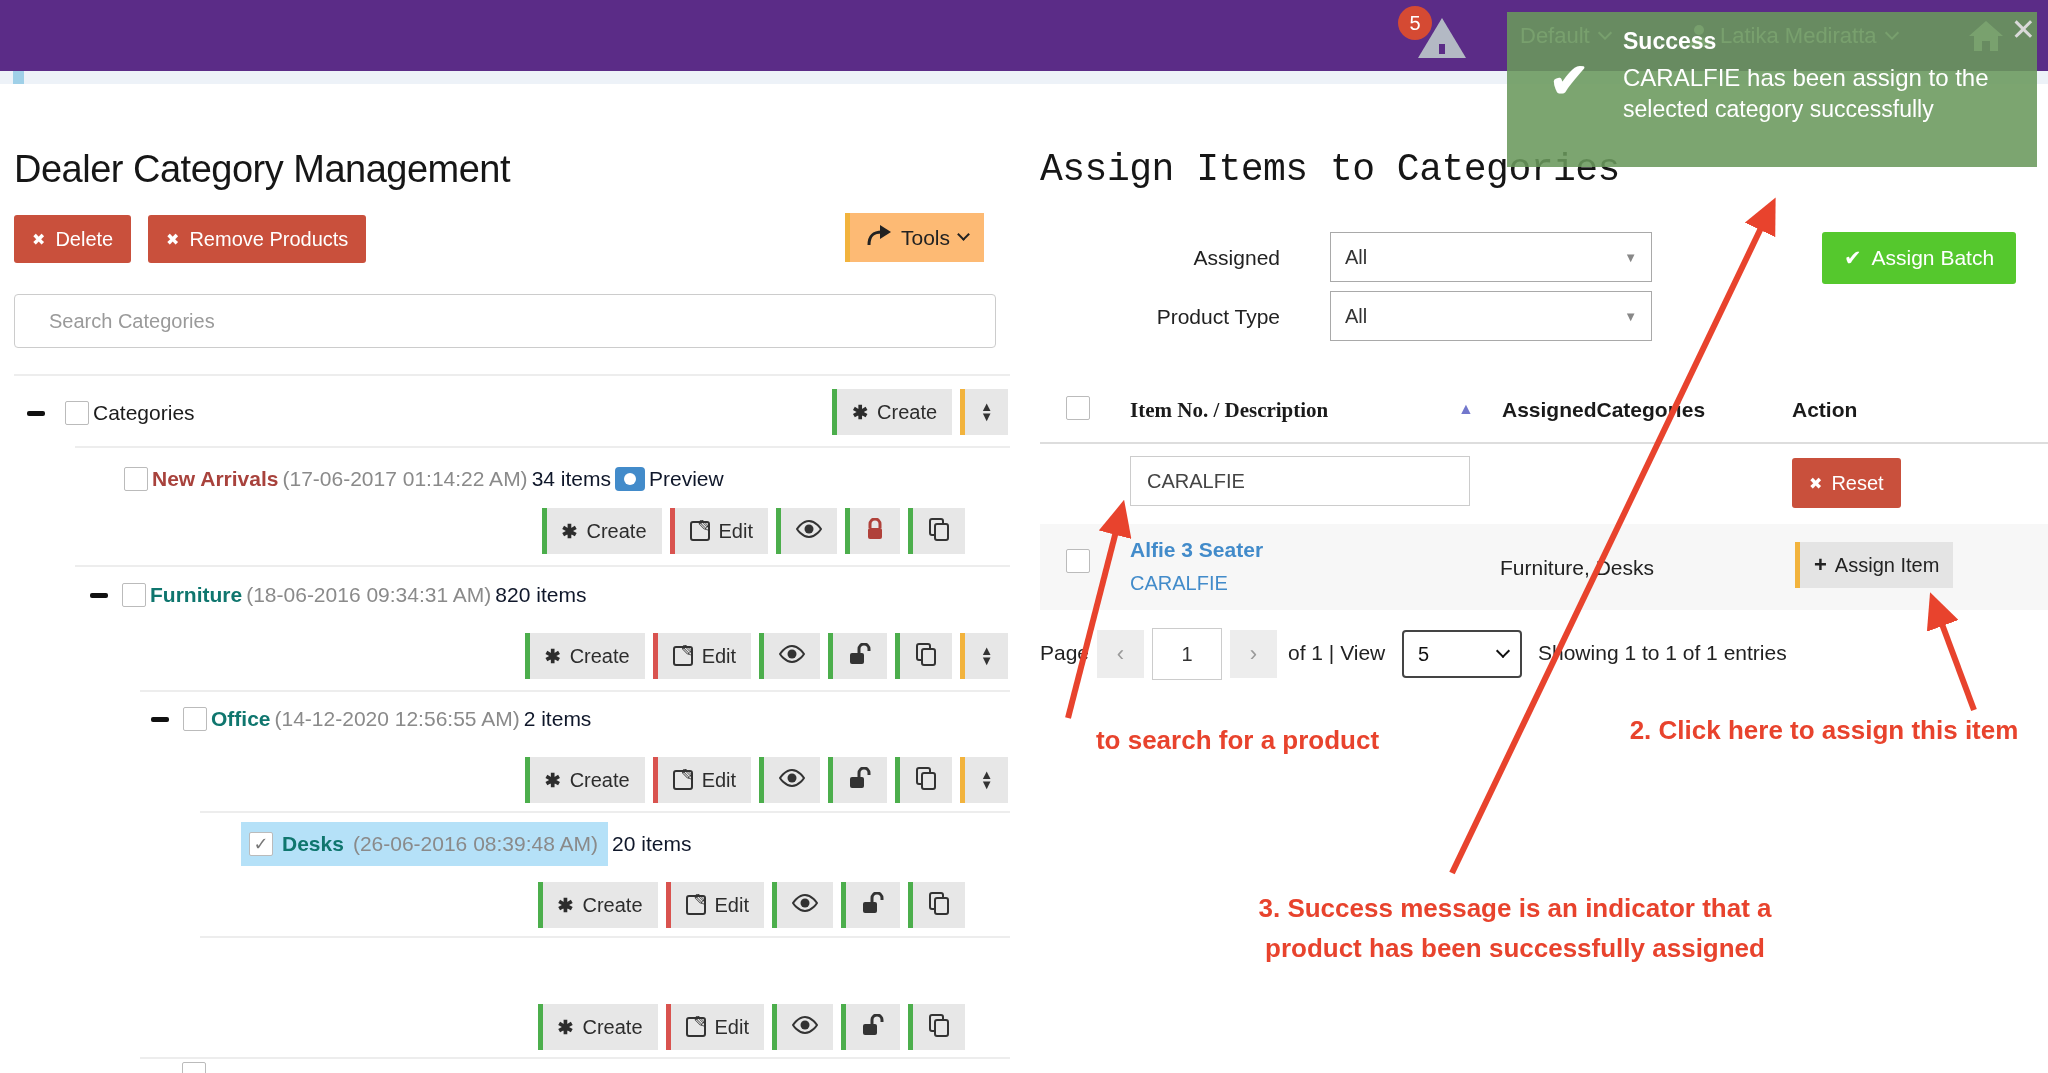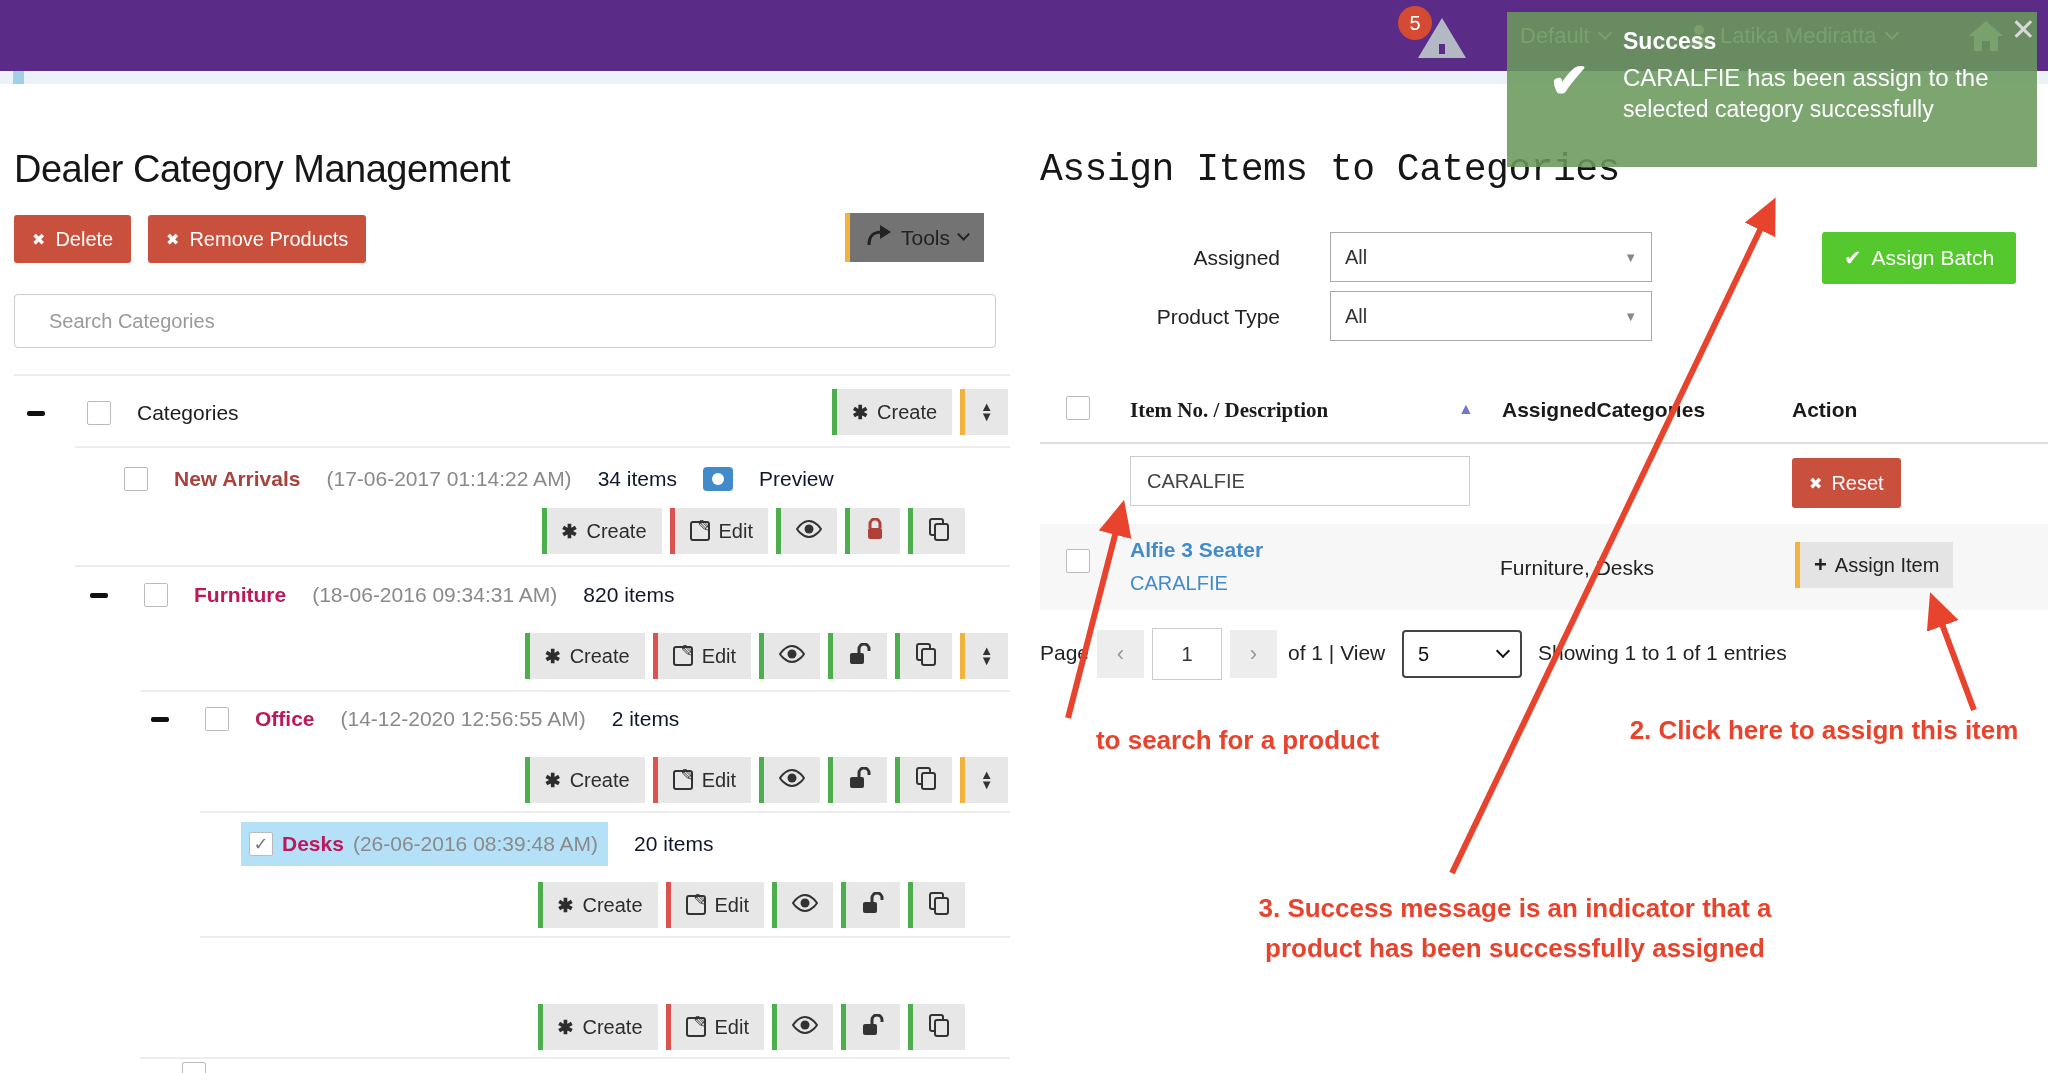--- a/index.html
+++ b/index.html
@@ -32,36 +32,36 @@
   .toast-title { position:absolute; left:116px; top:16px; font-size:23px; font-weight:bold; }
   .toast-line1 { position:absolute; left:116px; top:52px; font-size:24px; }
   .toast-line2 { position:absolute; left:116px; top:84px; font-size:23px; }
   .toast-close { position:absolute; right:12px; top:12px; font-size:30px; color:#d9d9d9; cursor:pointer; z-index:45;}
 
   
   .page-title { position:absolute; font-size:38px; color:#161616; letter-spacing:-0.5px; }
   .btn-danger { position:absolute; height:48px; background:#c9503c; color:#fff; border-radius:3px;
                 display:flex; align-items:center; gap:10px; padding:0 18px; font-size:20px; }
   .btn-danger .x { font-size:16px; }
-  .tools-btn { position:absolute; left:845px; top:213px; height:49px; background:#737373;
+  .tools-btn { position:absolute; left:845px; top:213px; height:49px; background:#fdba74;
                border-left:5px solid #f2b33d; display:flex; align-items:center; gap:9px;
                padding:0 16px; font-size:21px; color:#222; }
   .tools-btn .chev { border-color:#222; width:9px; height:9px; }
   .search-input { position:absolute; left:14px; top:294px; width:982px; height:54px; border:1px solid #ccc;
                   border-radius:4px; font-size:20px; padding-left:34px; color:#444;
                   font-family:"Liberation Sans", sans-serif; }
   .search-input::placeholder { color:#9a9a9a; }
 
   .divider { position:absolute; height:2px; background:#ededed; }
 
-  .tree-row { position:absolute; height:46px; display:flex; align-items:center; gap:26px; font-size:21px; color:#222; }
+  .tree-row { position:absolute; height:46px; display:flex; align-items:center; gap:4px; font-size:21px; color:#222; }
   .minus { width:18px; height:5px; background:#111; border-radius:2px; flex:none; }
   .cb { width:24px; height:24px; background:#fff; border:1px solid #bbb; border-radius:2px; flex:none;
         display:flex; align-items:center; justify-content:center; font-size:18px; color:#777; }
-  .t-label { font-weight:bold; color:#be185d; }
+  .t-label { font-weight:bold; color:#0f766e; }
   .t-label.maroon { color:#a8423c; }
   .t-date { color:#8a8a8a; }
   .t-items { color:#0f172a; }
   .camera { width:30px; height:24px; background:#428bca; border-radius:4px; position:relative; flex:none; }
   .camera::after { content:""; position:absolute; left:9px; top:6px; width:12px; height:12px;
                    border-radius:50%; background:#fff; }
   .hl { background:#b5e1f8; display:flex; align-items:center; gap:9px; padding:10px 10px 10px 8px; }
 
   .btnrow { position:absolute; height:46px; display:flex; gap:8px; z-index:5; }
   .tbtn { background:#e7e7e7; border-left:5px solid #4cae4c; display:flex; align-items:center; gap:9px;

